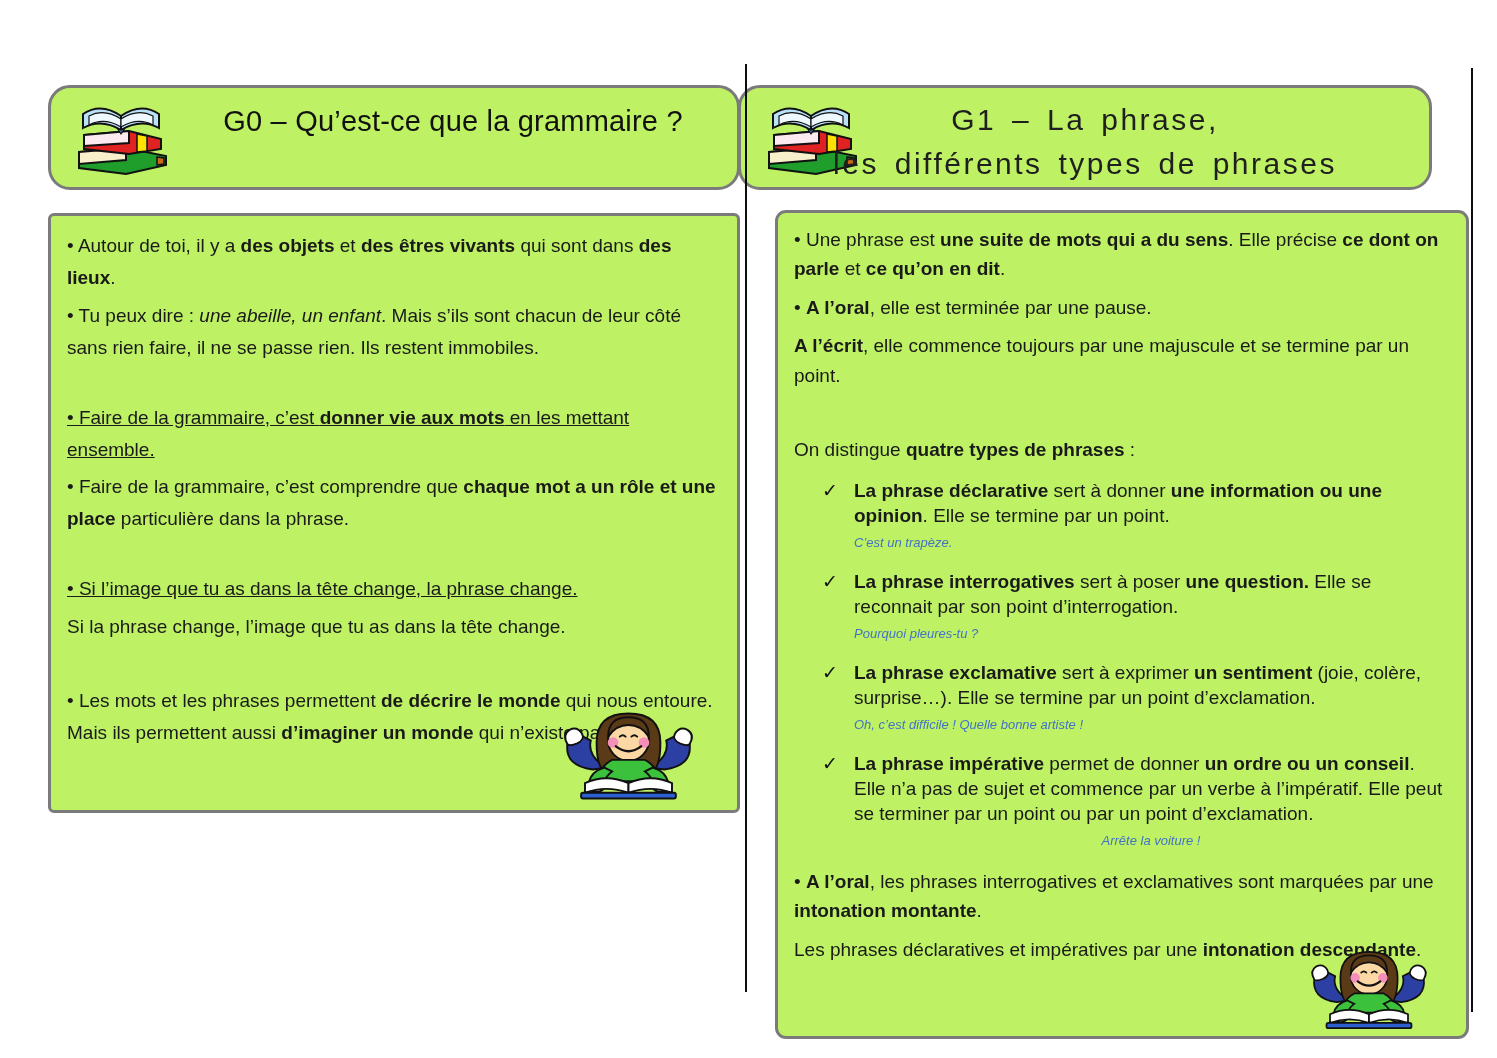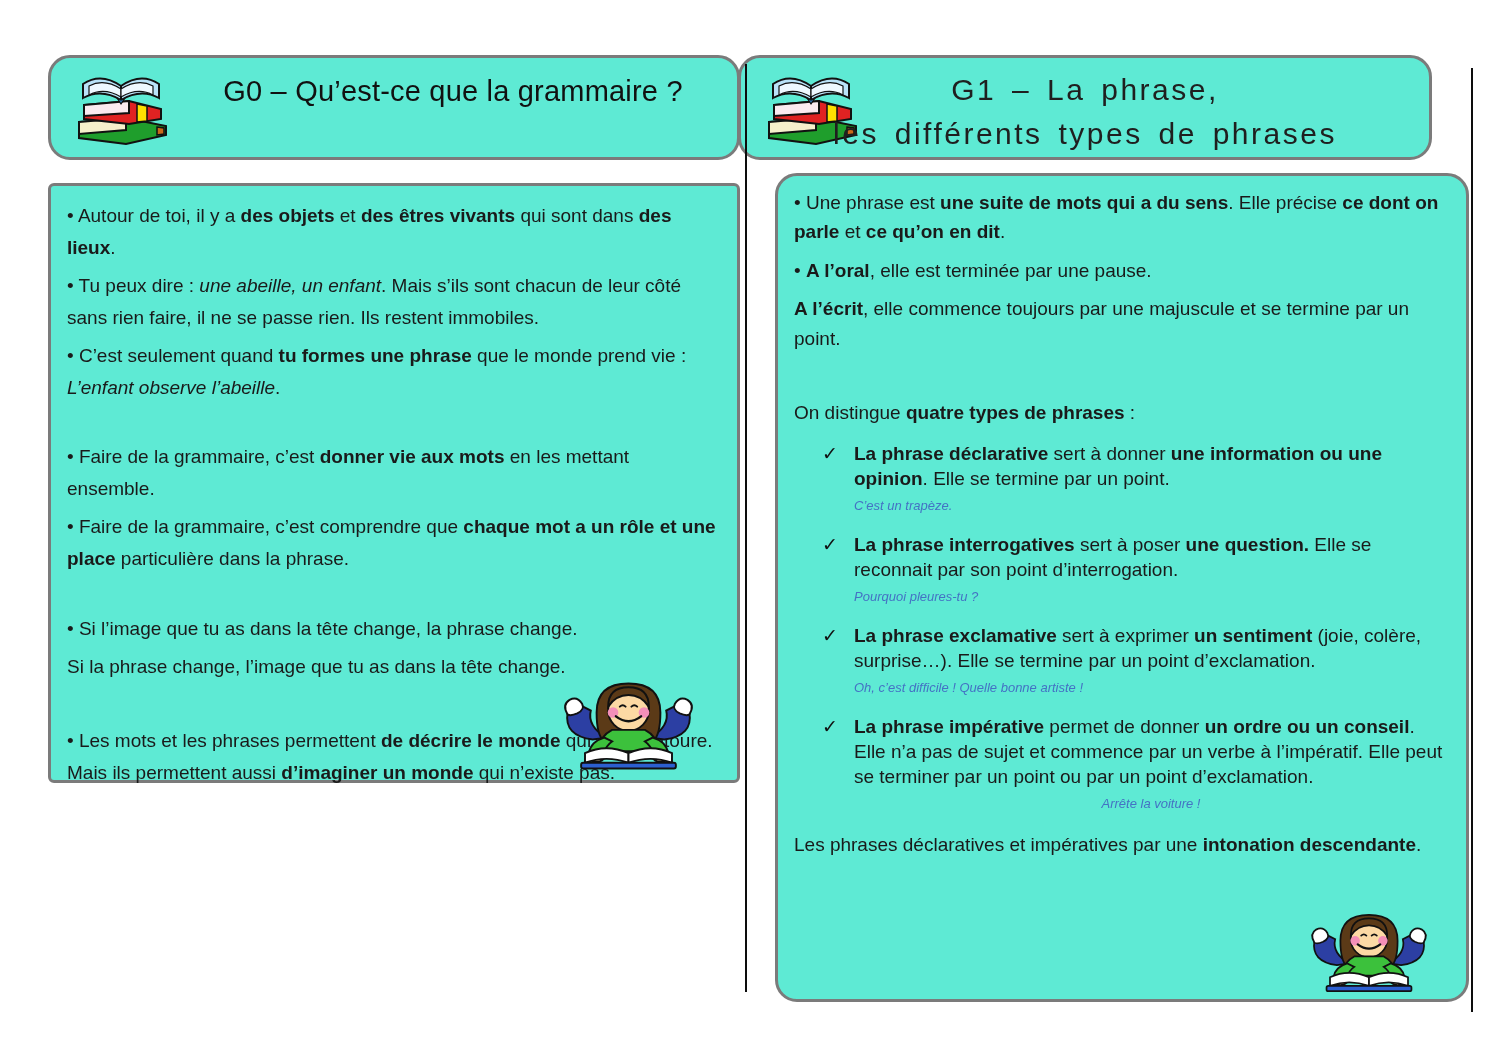--- a/index.html
+++ b/index.html
@@ -6,40 +6,41 @@
   .page{
     position:relative;
     width:1497px;height:1058px;
     background:#ffffff;
     font-family:"Liberation Sans","DejaVu Sans",sans-serif;
     color:#1a1a1a;
     overflow:hidden;
   }
   .card{
     position:absolute;
-    background:#5eead4;
+    background:#bef264;
     border:3px solid #7b7b7b;
     border-radius:22px;
     box-sizing:border-box;
+    margin-top:30px;
   }
   
   .g0-header{left:48px;top:55px;width:692px;height:105px;}
   .g0-body{left:48px;top:183px;width:692px;height:600px;padding:14px 16px 0 16px;border-radius:6px;}
   
   .g1-header{left:738px;top:55px;width:694px;height:105px;}
-  .g1-body{left:775px;top:173px;width:694px;height:829px;padding:12px 18px 0 16px;}
+  .g1-body{left:775px;top:180px;width:694px;height:829px;padding:12px 18px 0 16px;border-radius:11px;}
 
   .books-icon{position:absolute;left:20px;top:12px;width:100px;height:76px;}
   .header-title-zone{position:absolute;left:0;top:0;right:0;bottom:0;display:flex;flex-direction:column;align-items:center;justify-content:flex-start;}
   .g0-title{padding-left:118px;padding-top:17px;font-size:29px;letter-spacing:0.2px;color:#111;}
   .g1-title{padding-top:10px;font-size:30px;line-height:44px;letter-spacing:2.5px;word-spacing:5px;color:#1f1f1f;text-align:center;}
 
   
   .g0-body p{margin:0 0 6px 0;font-size:19px;line-height:1.68;}
-  .gap-before{margin-top:38px !important;}
+  .gap-before{margin-top:38px !important;text-decoration:underline;}
   .gap-before-lg{margin-top:42px !important;}
 
   .g1-body p{margin:0 0 9px 0;font-size:19px;line-height:1.55;}
   .g1-body p.types-intro{margin-top:45px;margin-bottom:13px;}
 
   .type-list{margin:0 0 0 28px;}
   .type-item{display:flex;margin-bottom:14px;}
   .type-marker{flex:0 0 32px;font-size:19px;line-height:25px;color:#111;}
   .type-content{flex:1;font-size:19px;line-height:25px;}
   .example-line{font-style:italic;font-size:13px;line-height:25px;margin-top:2px;}
@@ -123,21 +124,20 @@
         <use href="#books-stack"></use>
       </svg>
     <div class="header-title-zone">
       <div class="g0-title">G0 – Qu’est-ce que la grammaire ?</div>
     </div>
   </div>
 
   <div class="card g0-body">
     <p><span>• Autour de toi, il y a </span><b>des objets</b><span> et </span><b>des êtres vivants</b><span> qui sont dans </span><b>des lieux</b><span>.</span></p>
     <p><span>• Tu peux dire : </span><i>une abeille, un enfant</i><span>. Mais s’ils sont chacun de leur côté sans rien faire, il ne se passe rien. Ils restent immobiles.</span></p>
-    <p><span>•  C’est seulement quand </span><b>tu formes une phrase</b><span> que le monde prend vie : </span><i>L’enfant observe l’abeille</i><span>.</span></p>
     <p class="gap-before"><span>• Faire de la grammaire, c’est </span><b>donner vie aux mots</b><span> en les mettant ensemble.</span></p>
     <p><span>• Faire de la grammaire, c’est comprendre que </span><b>chaque mot a un rôle et une place</b><span> particulière dans la phrase.</span></p>
     <p class="gap-before"><span>• Si l’image que tu as dans la tête change, la phrase change.</span></p>
     <p><span>Si la phrase change, l’image que tu as dans la tête change.</span></p>
     <p class="gap-before-lg"><span>• Les mots et les phrases permettent </span><b>de décrire le monde</b><span> qui nous entoure. Mais ils permettent aussi </span><b>d’imaginer un monde</b><span> qui n’existe pas.</span></p>
     <svg class="girl girl-left" viewBox="0 0 150 96">
         <use href="#reading-girl"></use>
       </svg>
   </div>
 
@@ -189,20 +189,21 @@
       <div class="type-item">
         <span class="type-marker">✓</span>
         <div class="type-content">
           <div><b>La phrase impérative</b><span> permet de donner </span><b>un ordre ou un conseil</b><span>. Elle n’a pas de sujet et commence par un verbe à l’impératif. Elle peut se terminer par un point ou par un point d’exclamation.</span></div>
           <div class="example-line" style="color: rgb(68, 114, 196); text-align: center;">Arrête la voiture !</div>
         </div>
       </div>
 
     </div>
 
+    <p class="outro"><span>• </span><b>A l’oral</b><span>, les phrases interrogatives et exclamatives sont marquées par une </span><b>intonation montante</b><span>.</span></p>
     <p><span>Les phrases déclaratives et impératives par une </span><b>intonation descendante</b><span>.</span></p>
 
     <svg class="girl girl-right" viewBox="0 0 150 96">
         <use href="#reading-girl"></use>
       </svg>
   </div>
 
   <div class="vline vline-middle"></div>
   <div class="vline vline-right"></div>
 

